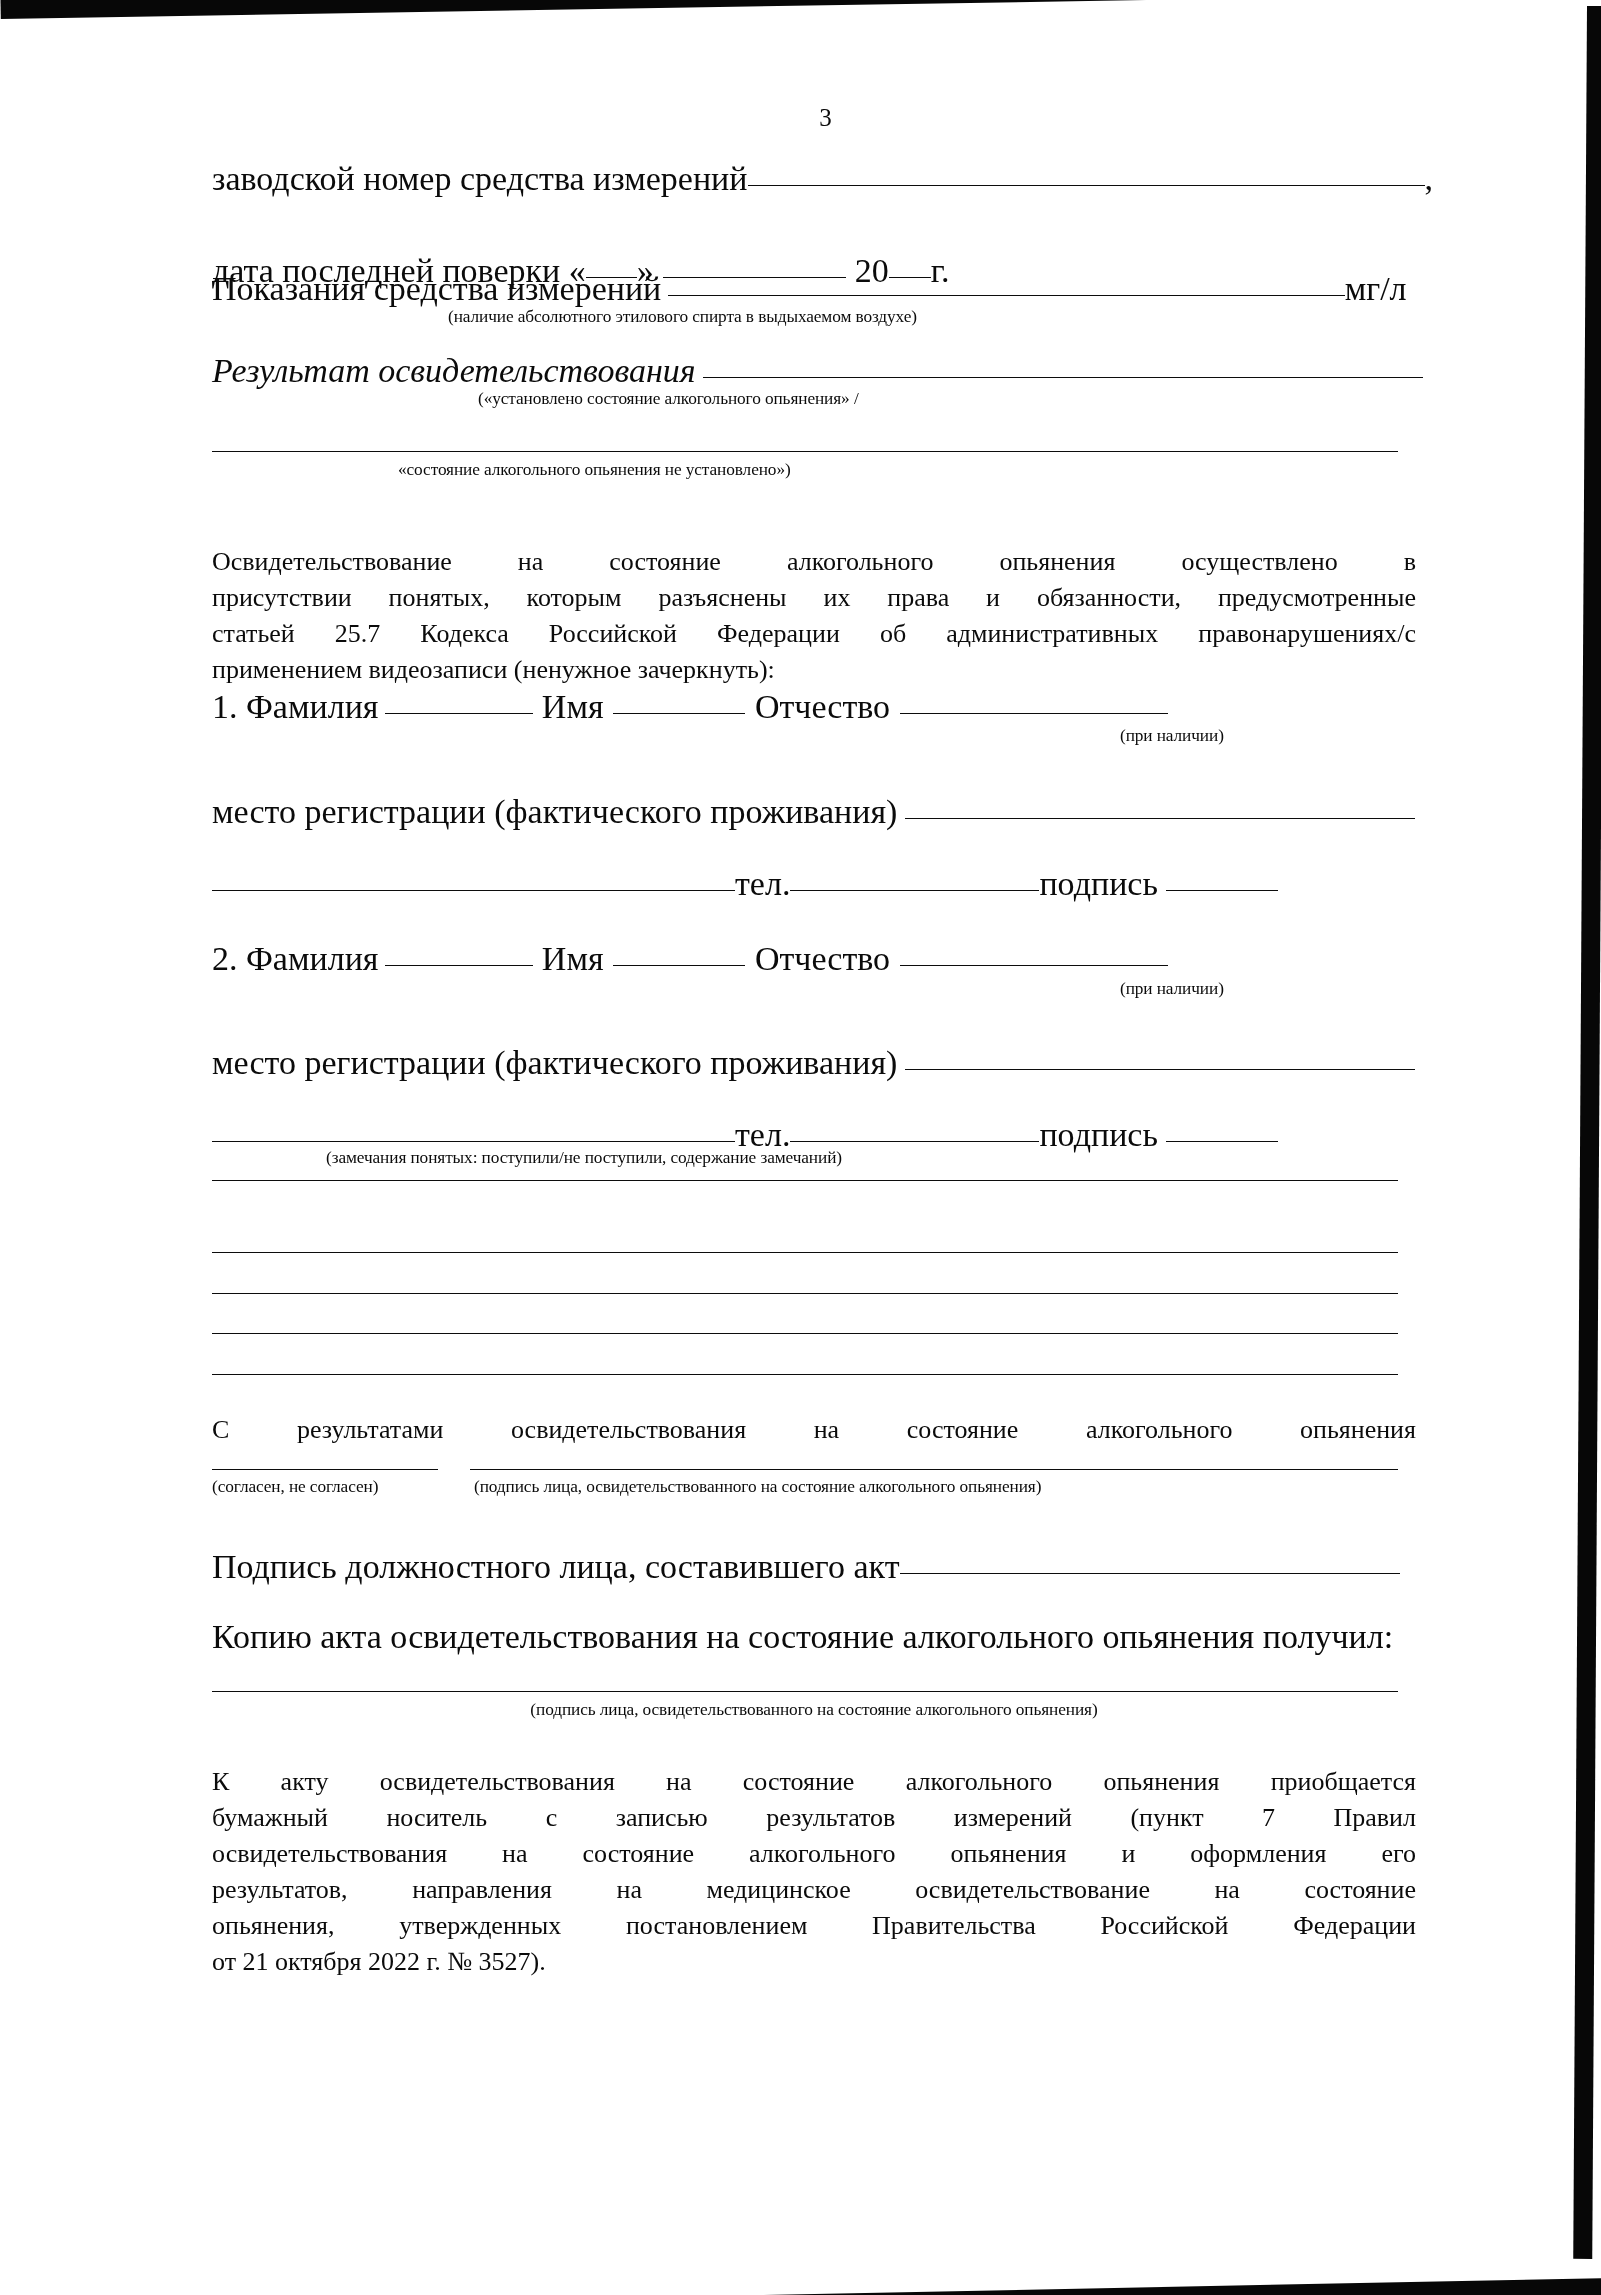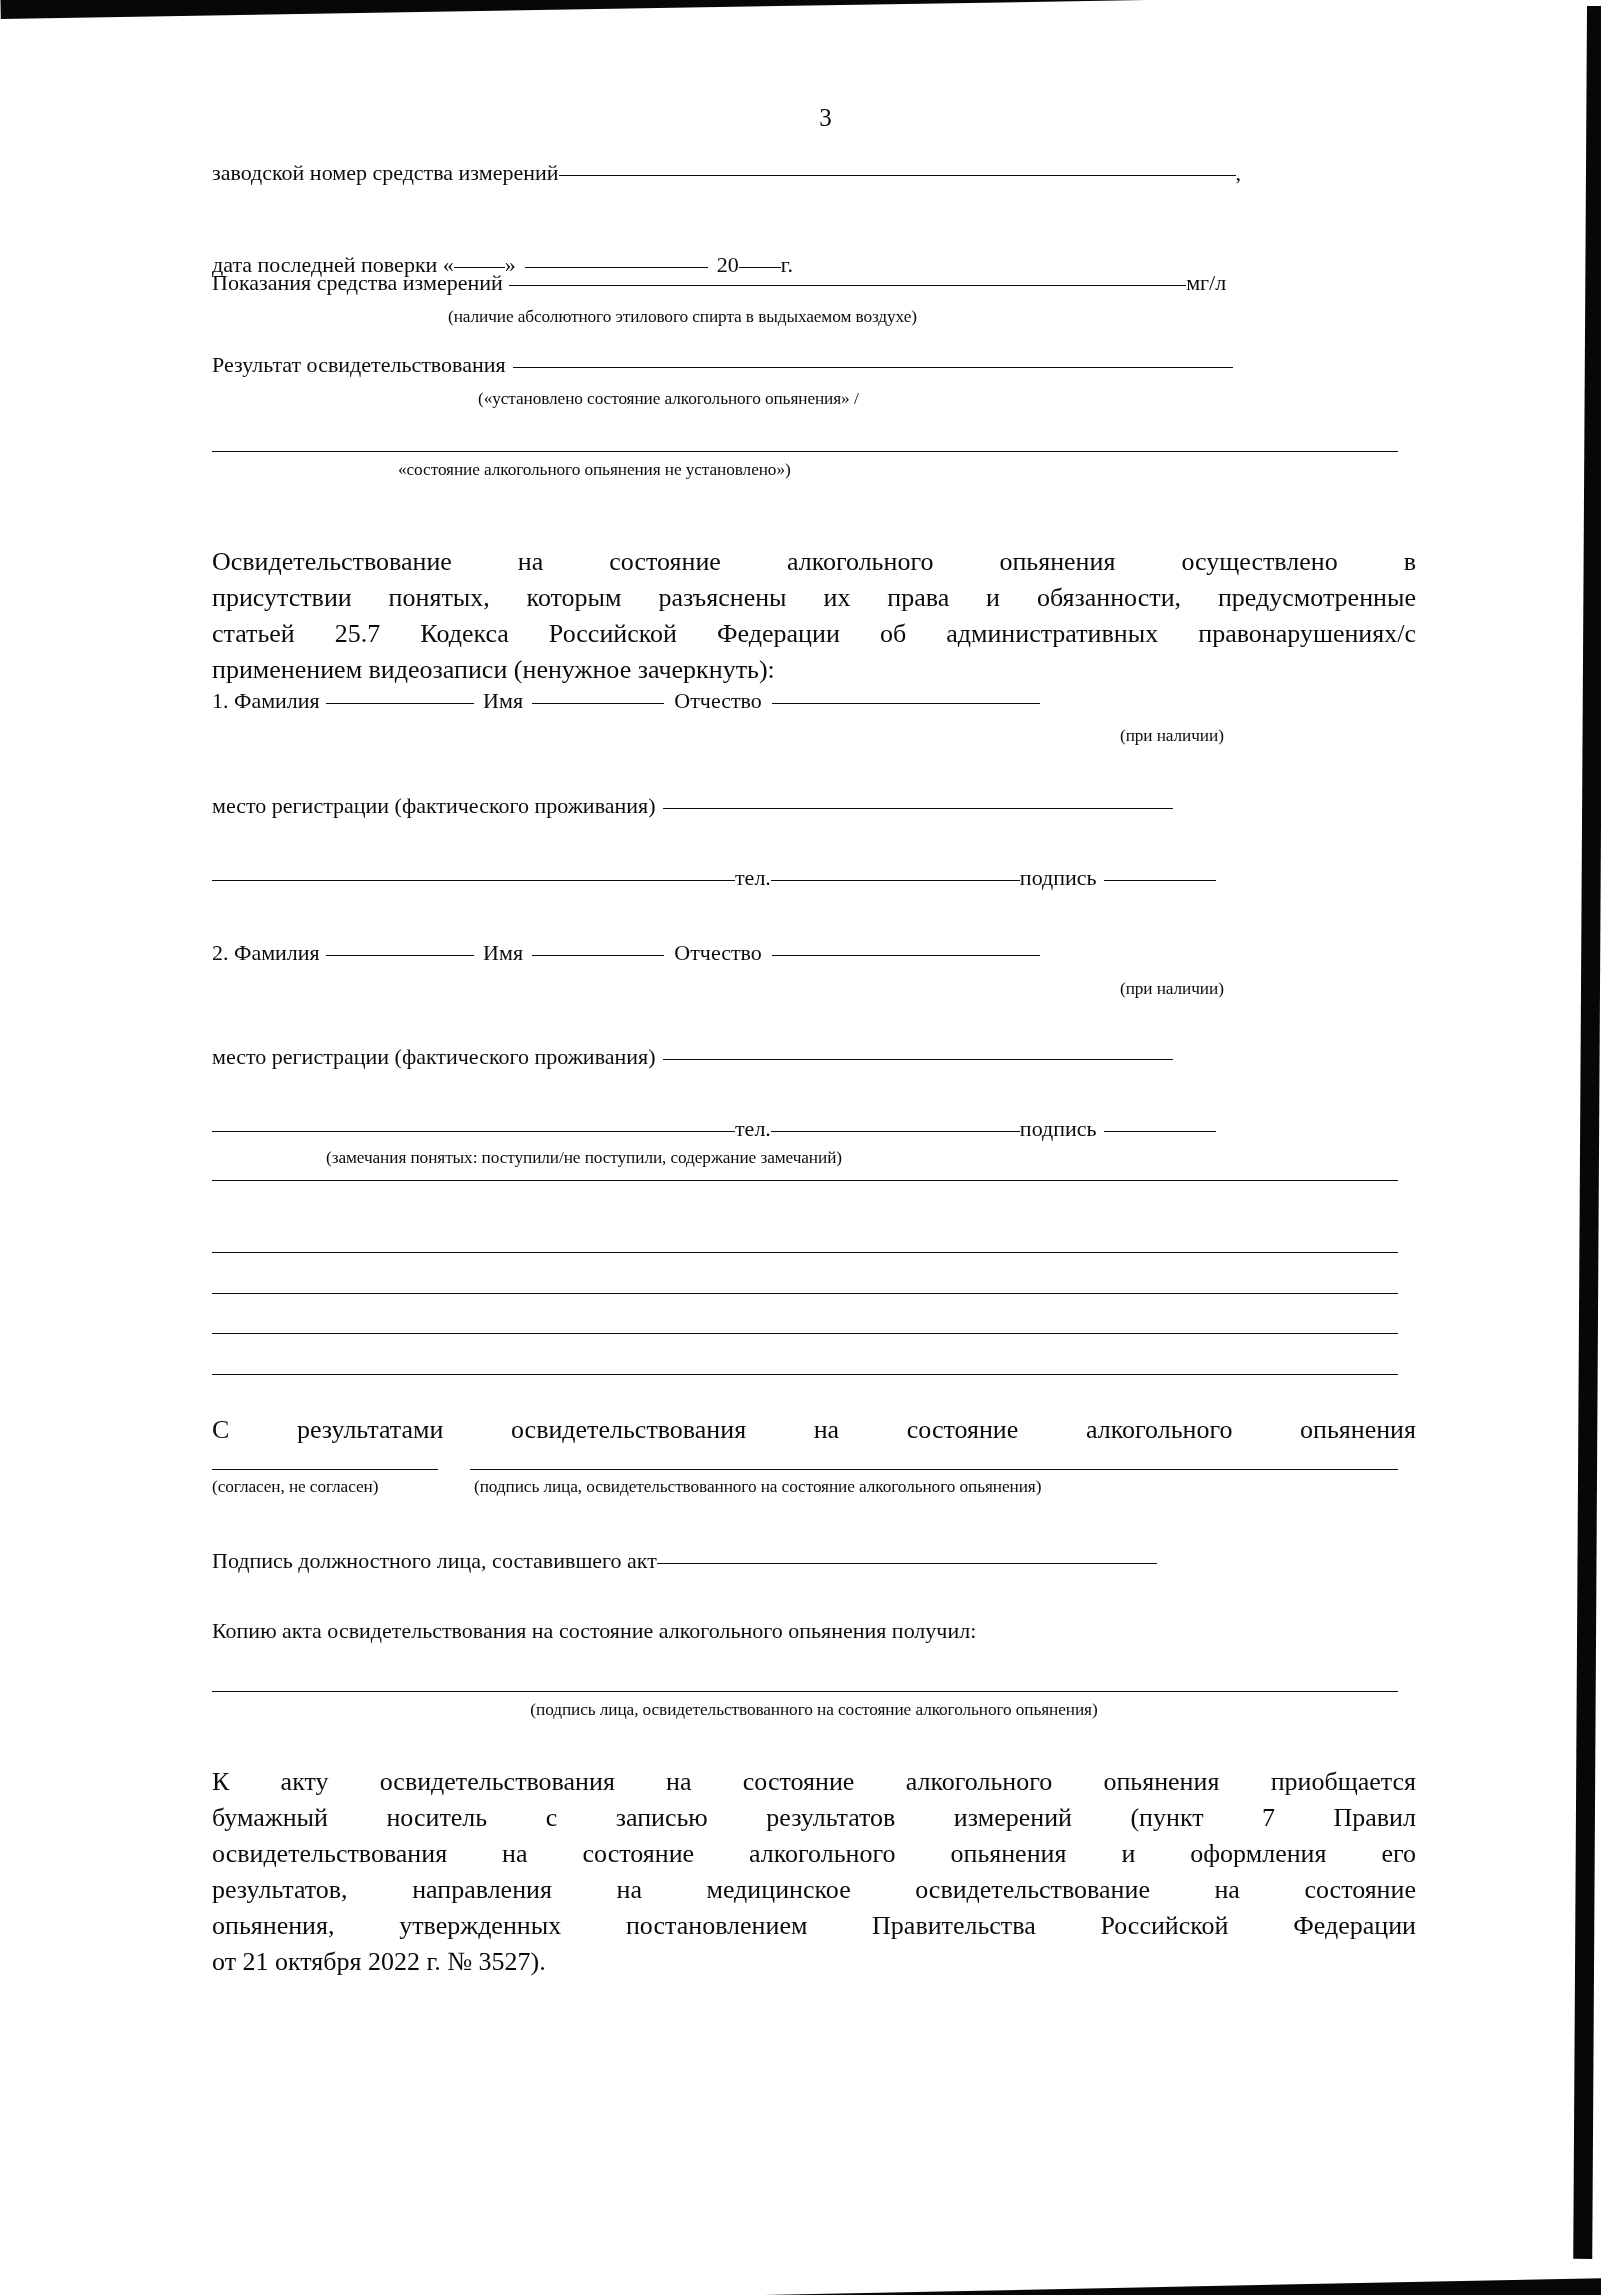--- a/index.html
+++ b/index.html
@@ -71,21 +71,21 @@
     font-size: 25px;
     letter-spacing: 0.3px;
   }
   .folio span { display: inline-block; transform: translateX(11.6px); }
 
   
   .row {
     position: absolute;
     left: 0;
     width: 1204px;
-    font-size: 22px;
+    font-size: 34px;
     line-height: 1.0;
     white-space: nowrap;
   }
 
   .lbl { display: inline-block; vertical-align: baseline; }
 
   
   .rule {
     display: inline-block;
     vertical-align: baseline;
@@ -160,21 +160,21 @@
 
     <div class="row" style="top:216px;margin-top:38px;">
       <span class="lbl">дата последней поверки</span><span class="lbl">&nbsp;</span><span class="lbl">«</span><span class="rule" style="width:51px;"></span><span class="lbl">»</span><span class="rule" style="width:183px; margin-left:9px;"></span><span class="lbl" style="margin-left:9px;">20</span><span class="rule" style="width:42px;"></span><span class="lbl">г.</span>
     </div>
 
     <div class="row" style="top:272px;">
       <span class="lbl">Показания средства измерений</span><span class="rule" style="width:677px; margin-left:6.4px;"></span><span class="lbl">мг/л</span>
     </div>
     <div class="caption" style="left:236px; top:308px;">(наличие абсолютного этилового спирта в выдыхаемом воздухе)</div>
 
-    <div class="row" style="top:354px;">
+    <div class="row" style="top:354px;font-style:italic;">
       <span class="lbl">Результат освидетельствования</span><span class="rule" style="width:720px; margin-left:7.7px;"></span>
     </div>
     <div class="caption" style="left:266px; top:390px;">(«установлено состояние алкогольного опьянения» /</div>
 
     <div class="hr" style="top:451px; width:1186px;"></div>
     <div class="caption" style="left:186px; top:461px;">«состояние алкогольного опьянения не установлено»)</div>
 
     <div class="para" style="top:499px;margin-top:45px;">
       <span class="justified">Освидетельствование на состояние алкогольного опьянения осуществлено в</span>
       <span class="justified">присутствии понятых, которым разъяснены их права и обязанности, предусмотренные</span>

